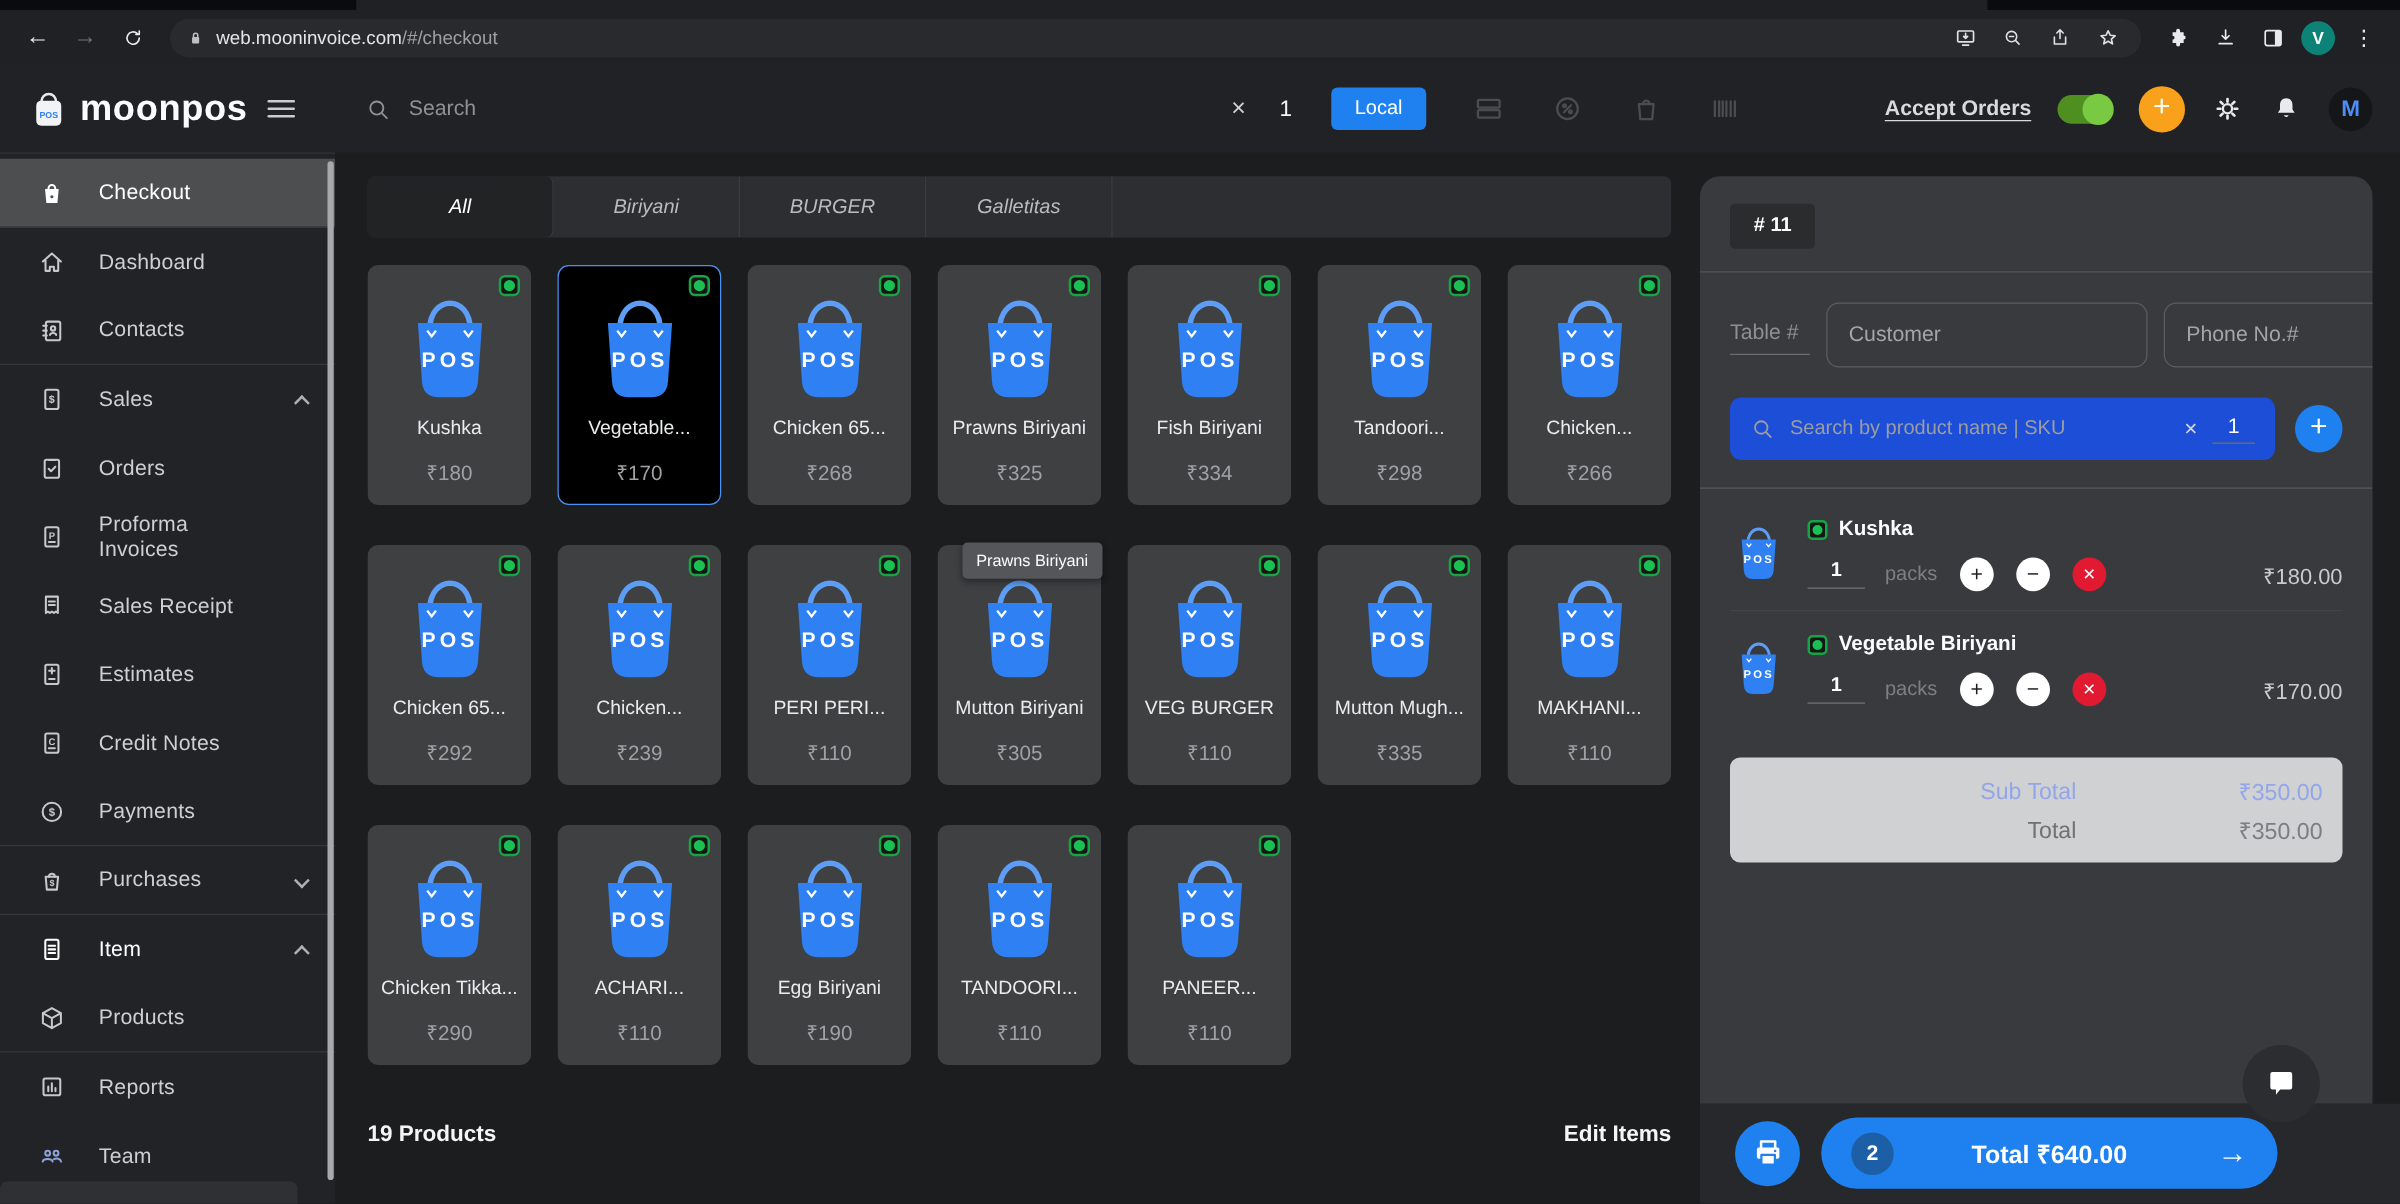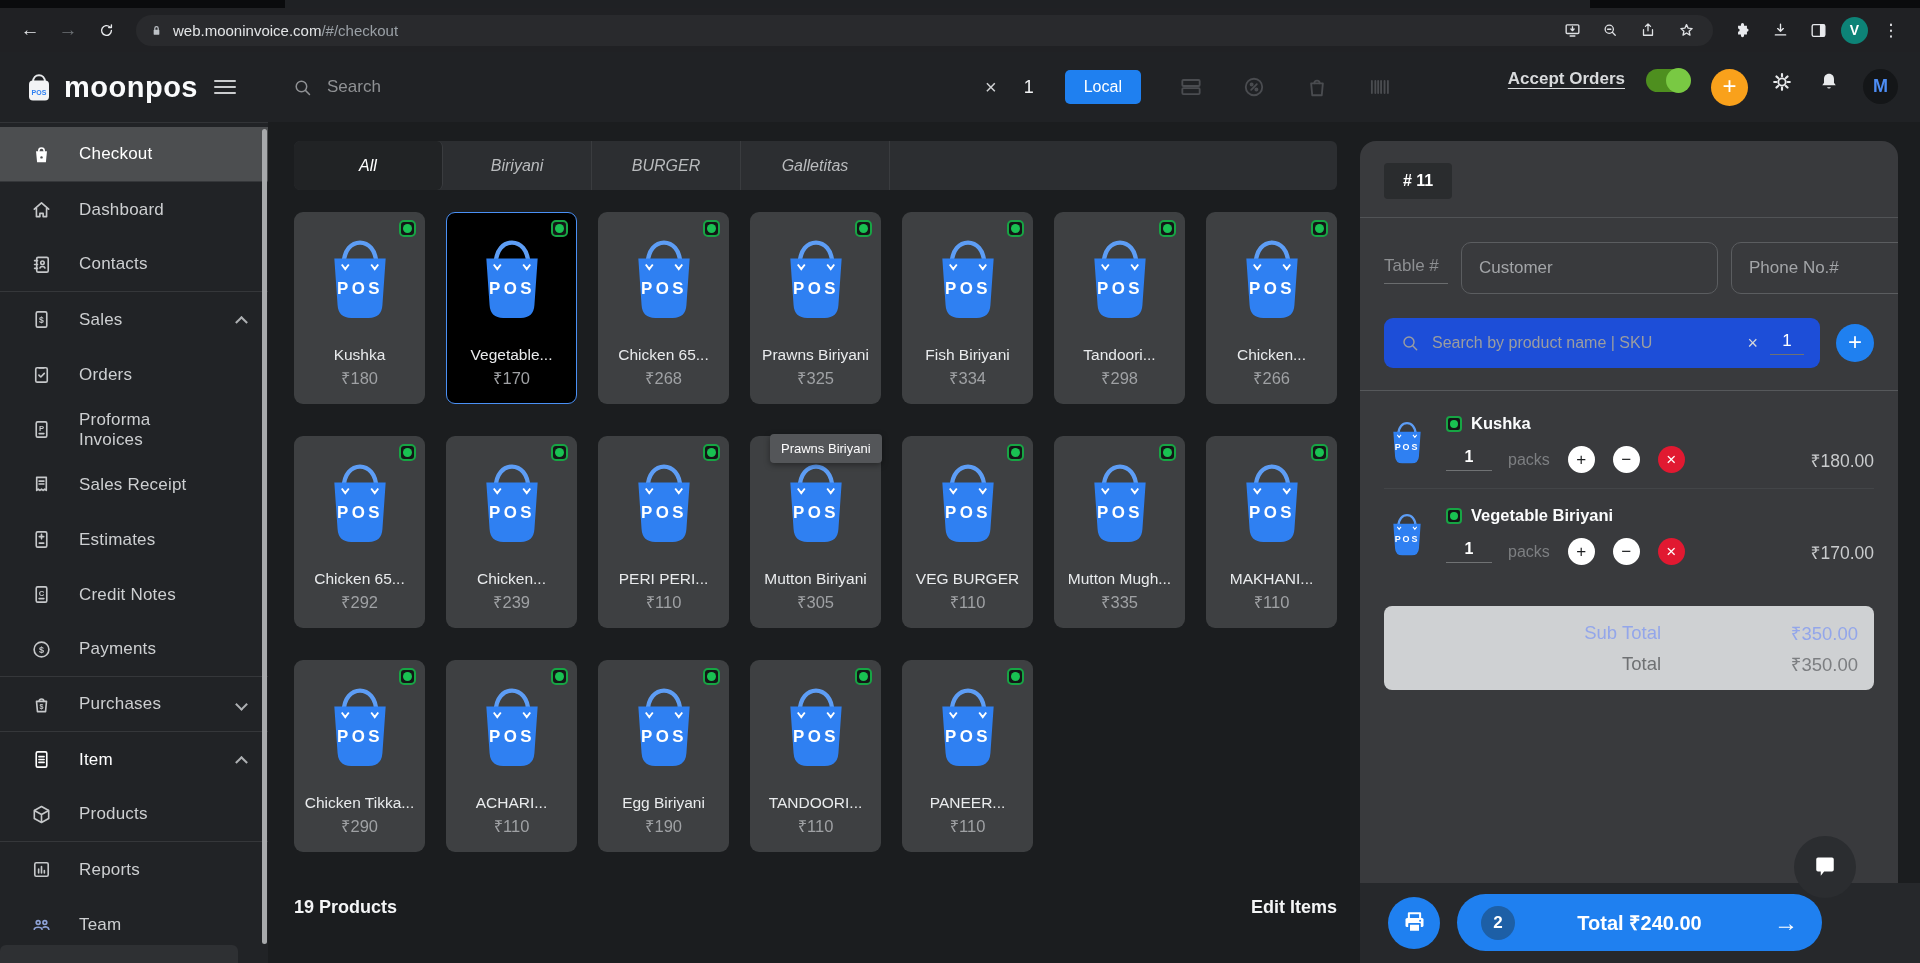--- a/index.html
+++ b/index.html
@@ -37,21 +37,21 @@
   .hdr-search input { background:transparent; border:0; outline:0; color:#d9dbdd; font-size:17px; width:150px;
     font-family:inherit; }
   .hdr-search input::placeholder { color:#8f9194; }
   .hdr-mid { position:absolute; left:985px; display:flex; align-items:center; }
   .hdr-x { font-size:20px; color:#d0d2d4; cursor:pointer; }
   .hdr-count { font-size:18px; color:#f2f3f5; margin-left:27px; }
   .btn-local { margin-left:31px; background:var(--accent,#1f80f0); color:#fff; border:0; border-radius:5px;
     font-size:16px; font-family:inherit; padding:8px 19px; cursor:pointer; }
   .hdr-dim-icons { position:absolute; left:1178px; display:flex; align-items:center; gap:37px; color:#4a4c50; }
   .hdr-dim-icons .dic { width:26px; height:26px; }
-  .hdr-right { position:absolute; right:22px; display:flex; gap:21px; }
+  .hdr-right { position:absolute; right:22px; display:flex; align-items:center; gap:21px; }
   .accept-lbl { font-size:17px; font-weight:700; color:#d8dadc; text-decoration:underline; text-underline-offset:4px; cursor:pointer; }
   .toggle { width:44px; height:23px; border-radius:12px; background:#4e8f1f; position:relative; cursor:pointer; }
   .toggle .knob { position:absolute; right:-1px; top:-1px; width:25px; height:25px; border-radius:50%; background:#79c943; }
   .btn-orange { width:37px; height:37px; border-radius:50%; background:var(--orange,#f9a11b); color:#fff; font-size:24px;
     display:flex; align-items:center; justify-content:center; cursor:pointer; font-weight:400; padding-bottom:2px; }
   .hdr-gear,.hdr-bell { width:26px; height:26px; color:#e8eaec; cursor:pointer; }
   .avatar-m { width:35px; height:35px; border-radius:50%; background:#141618; color:#4d8df5; font-size:18px; font-weight:700;
     display:flex; align-items:center; justify-content:center; cursor:pointer; }
 
   
@@ -85,21 +85,21 @@
   .grid-wrap { position:relative; margin-top:22px; width:1043px; }
   .grid { display:flex; flex-wrap:wrap; gap:32px 21px; }
   .card { width:131px; height:192px; background:#3e4042; border-radius:9px; position:relative; cursor:pointer;
     display:flex; flex-direction:column; align-items:center; border:1px solid transparent; }
   .card.selected { background:#000000; border-color:#4a90f5; }
   .badge { position:absolute; top:7px; right:8px; width:17px; height:17px; border-radius:5px; background:#141617;
     border:2px solid #17a544; display:flex; align-items:center; justify-content:center; }
   .badge i { width:9px; height:9px; border-radius:50%; background:#19c152; }
   .card .bag { margin-top:13px; }
   .p-name { margin-top:auto; font-size:15.5px; color:#e9ebed; white-space:nowrap; }
-  .p-price { margin:2px 0 14px; font-size:16.5px; color:#9fa1a4; }
+  .p-price { margin:14px 0 14px; font-size:16.5px; color:#9fa1a4; }
   .tooltip { position:absolute; left:476px; top:222px; background:#545659; color:#fdfdfe; font-size:13px;
     padding:7px 11px; border-radius:4px; box-shadow:0 2px 6px rgba(0,0,0,.4); z-index:5; white-space:nowrap; }
   .grid-footer { width:1043px; display:flex; justify-content:space-between; margin-top:45px; }
   .grid-footer .count { font-size:18px; font-weight:700; color:#f4f5f6; }
   .grid-footer .edit { font-size:18px; font-weight:700; color:#f4f5f6; cursor:pointer; }
 
   
   .right-col { width:560px; flex:0 0 560px; display:flex; flex-direction:column; }
   .order-panel { margin:19px 22px 0 0; height:825px; background:#393a3d; border-radius:16px 16px 0 0;
     display:flex; flex-direction:column; overflow:hidden; }
@@ -889,21 +889,21 @@
         </div>
     </div>
     <div class="bottom-bar">
       <span class="btn-print">
           <svg class="ic" width="27" height="27" viewBox="0 0 24 24">
             <use href="#i-print"></use>
           </svg>
         </span>
       <button class="btn-checkout">
         <span class="co-count">2</span>
-        <span class="co-label">Total ₹240.00</span>
+        <span class="co-label">Total ₹640.00</span>
         <span class="co-arrow">→</span>
       </button>
     </div>
   </div>
 </div>
 
 <div class="chat-fab">
   <svg class="ic" width="30" height="30" viewBox="0 0 24 24">
       <use href="#i-chat"></use>
     </svg>

